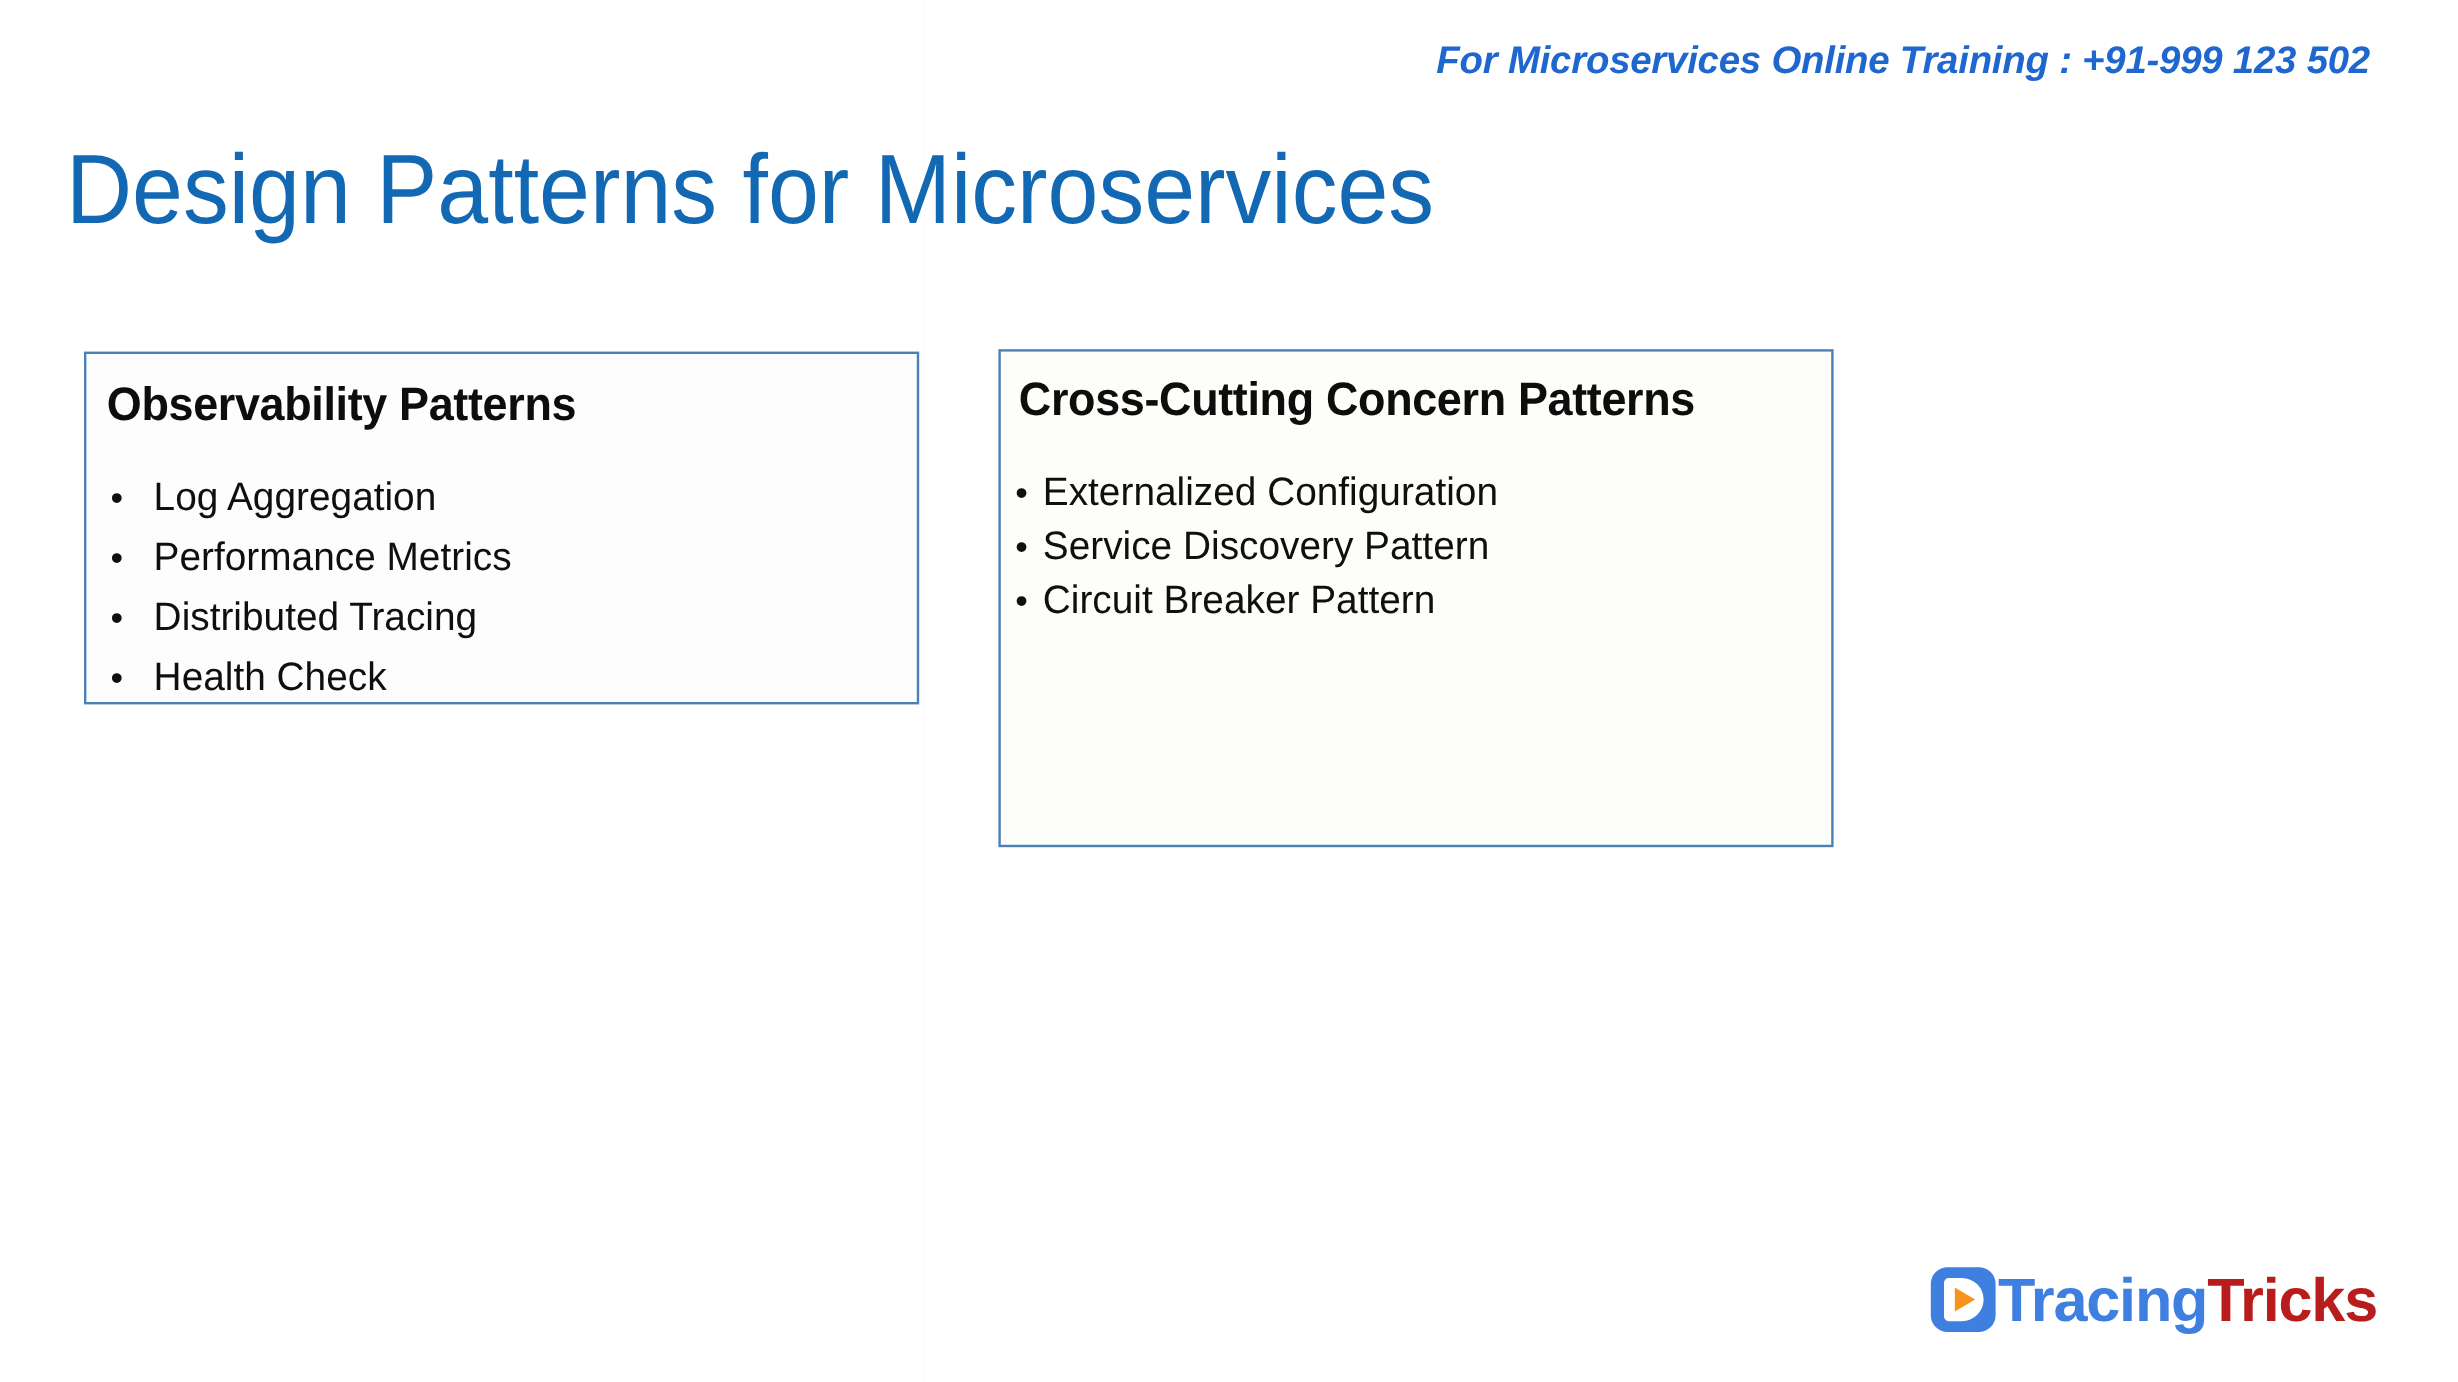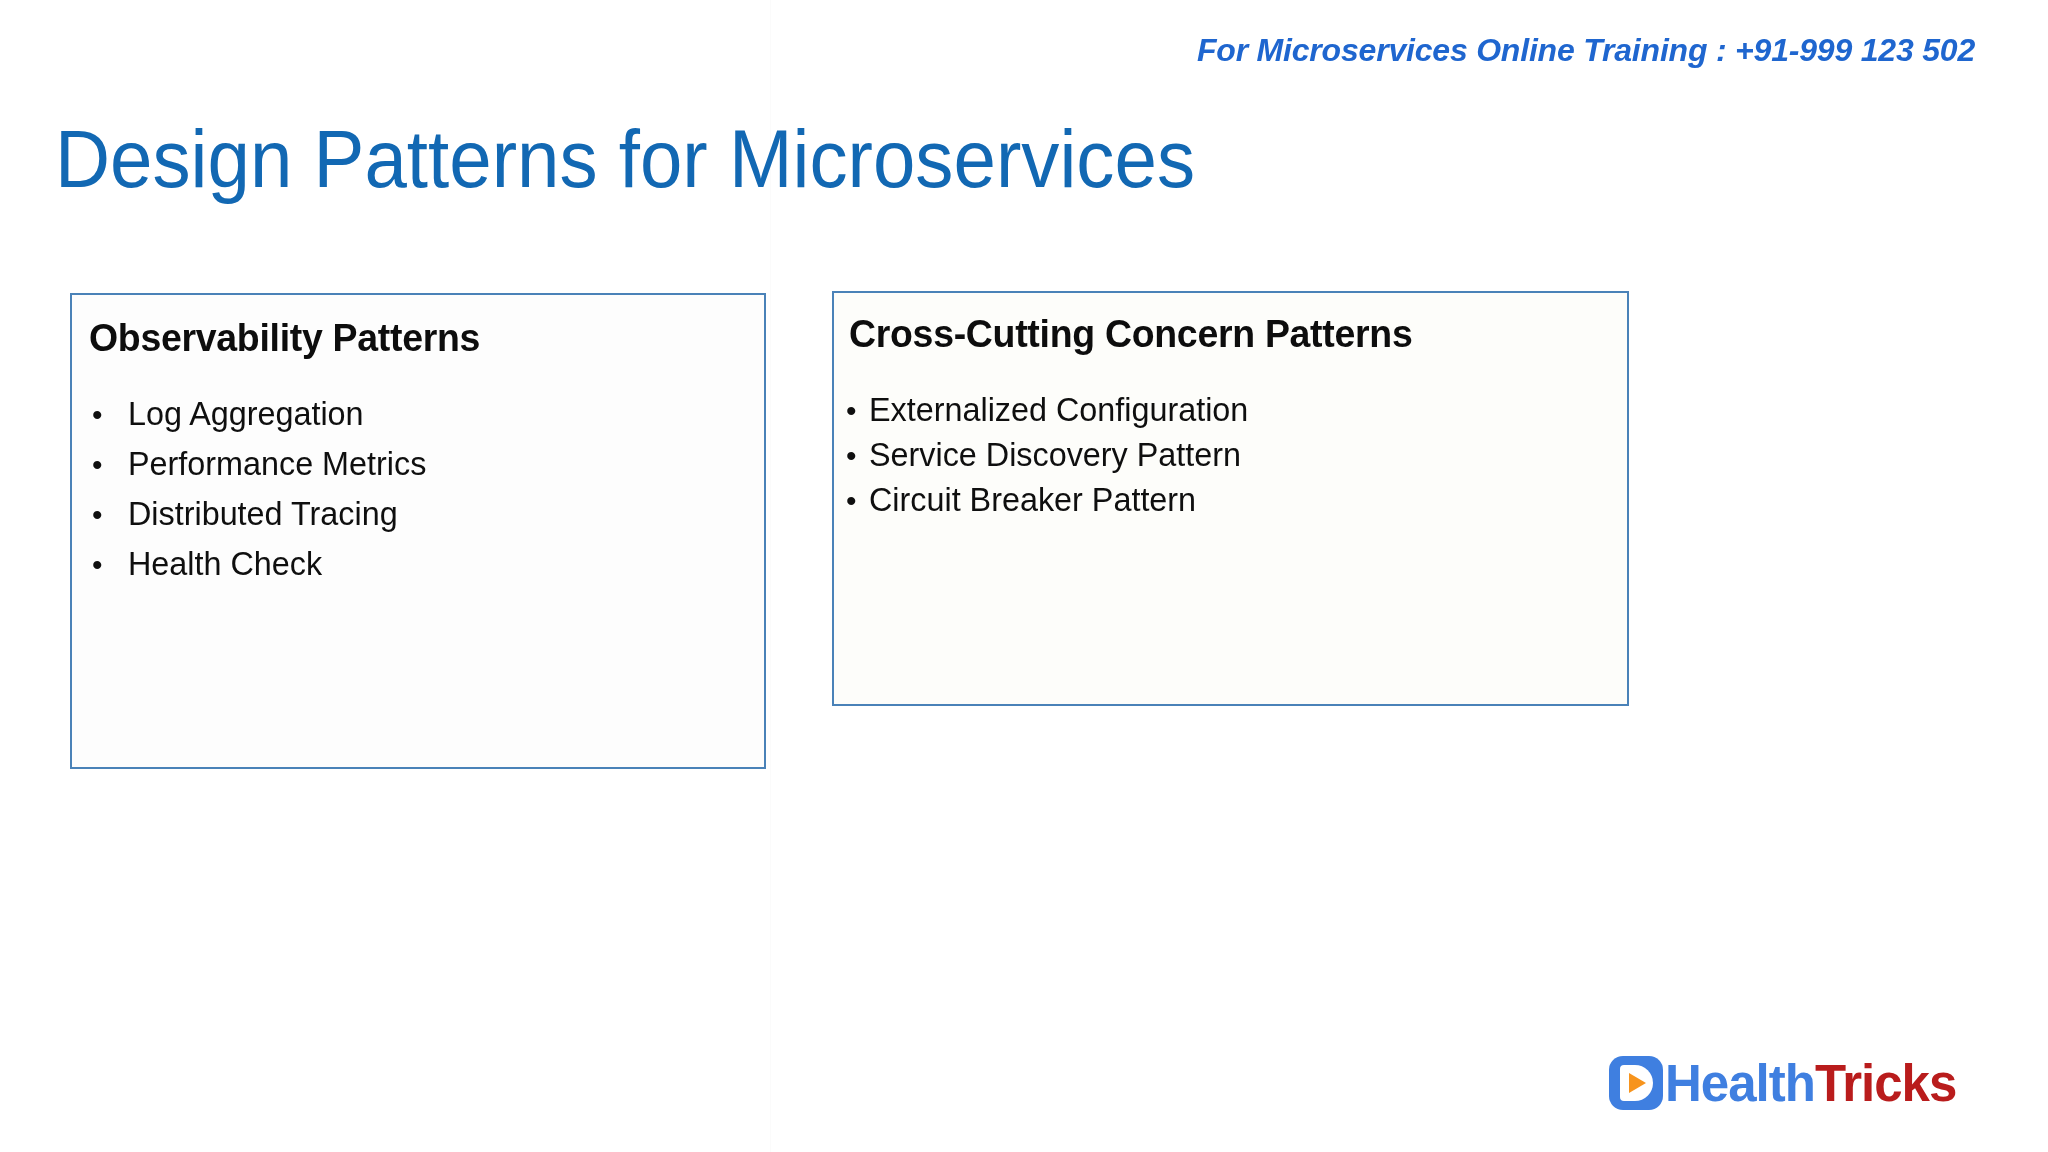--- a/index.html
+++ b/index.html
@@ -56,27 +56,27 @@
   .panel {
     position: absolute;
     border: 2px solid #4a82b8;
     box-sizing: border-box;
     background: #fefefe;
   }
   .panel-a {
     left: 70px;
     top: 293px;
     width: 696px;
-    height: 476px;
+    height: 294px;
     background: #fdfdfd;
   }
   .panel-b {
     left: 832px;
     top: 291px;
-    width: 797px;
+    width: 696px;
     height: 415px;
     background: #fdfdfa;
     padding-left: 36px;
   }
 
   .panel-heading {
     position: absolute;
     font-family: "Liberation Sans", sans-serif;
     font-weight: bold;
     font-size: 39px;
@@ -222,15 +222,15 @@
     </li>
   </ul>
 </section>
 
 <div class="brand-logo">
   <div class="logo-mark">
     <div class="d-cut"></div>
     <div class="play-tri"></div>
   </div>
   <div class="logo-wordmark">
-    <span class="logo-word-dotnet">Health</span><span class="logo-word-tricks">Tricks</span>
+    <span class="logo-word-dotnet">Tracing</span><span class="logo-word-tricks">Tricks</span>
   </div>
 </div>
 
 </body></html>

